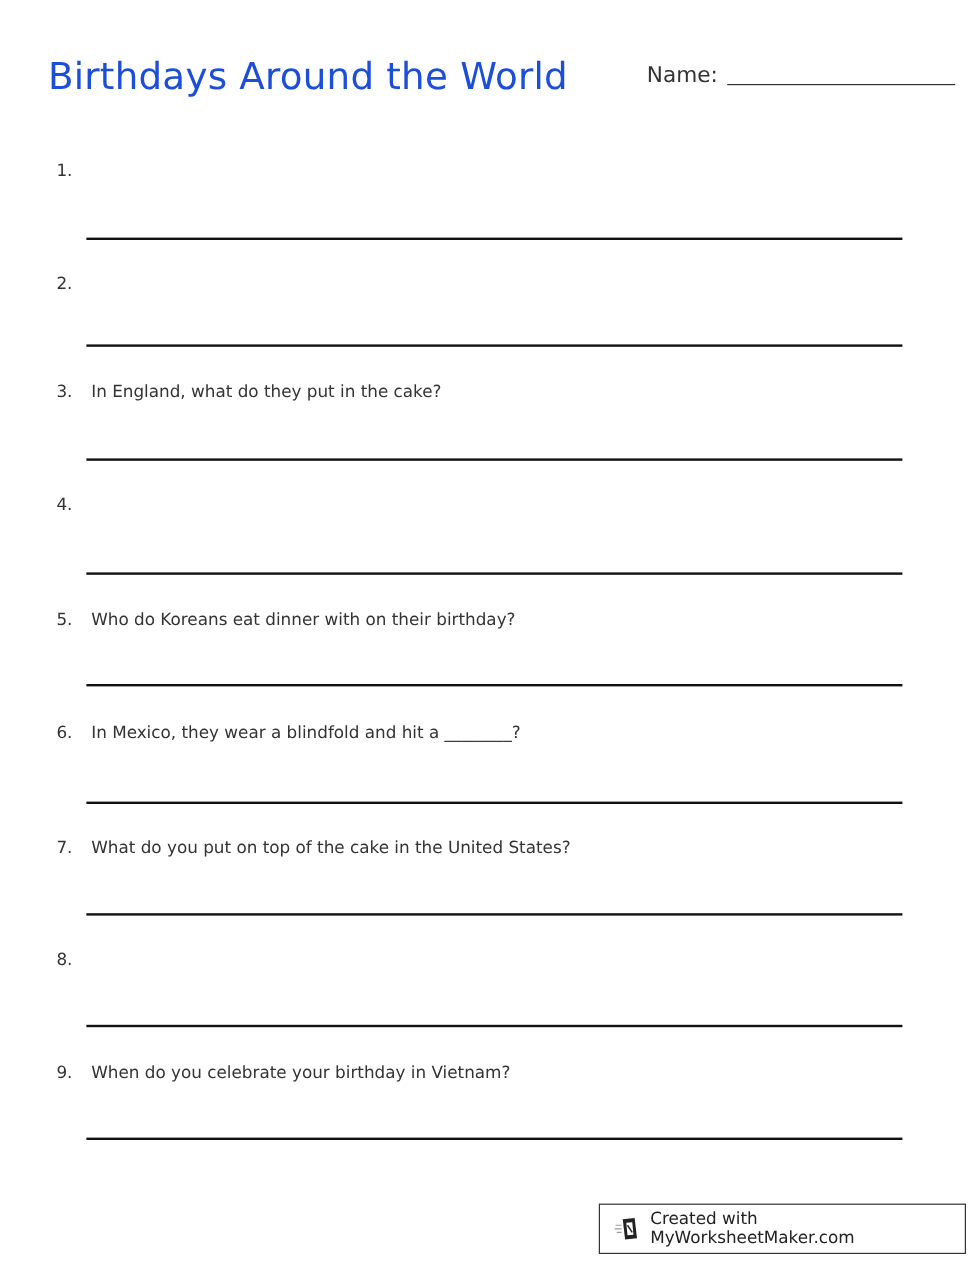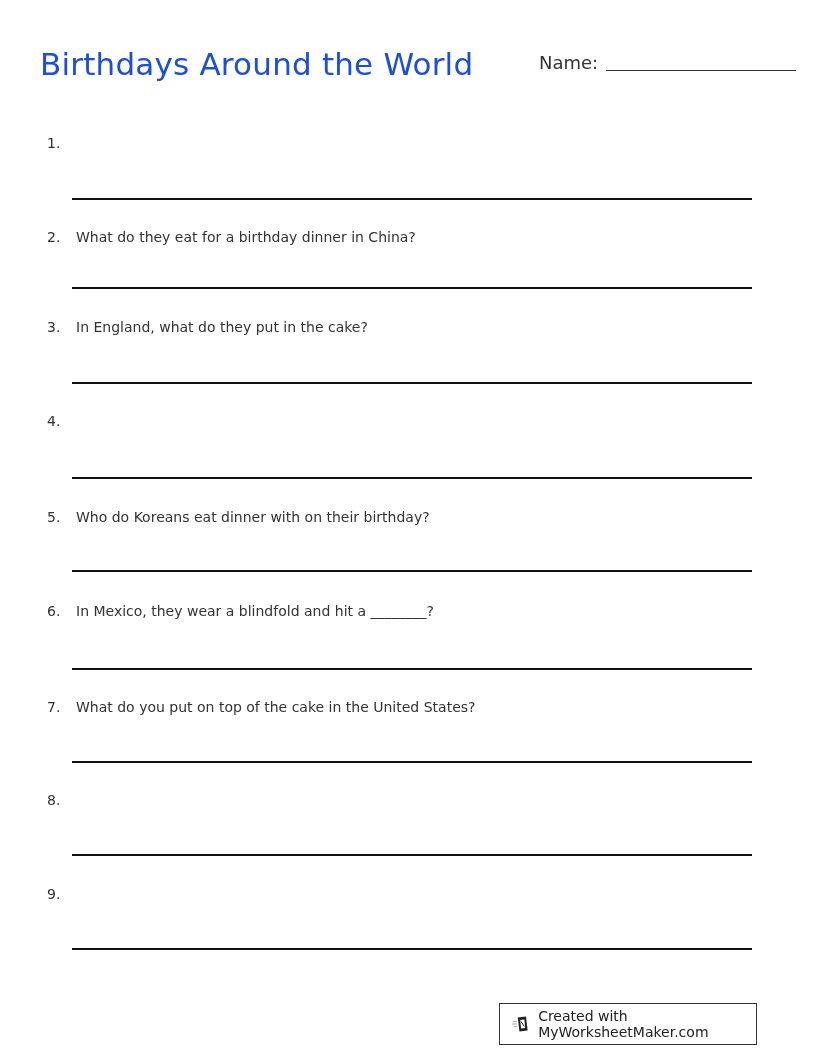--- a/index.html
+++ b/index.html
@@ -14,21 +14,21 @@
     }
     .name-wrap { position: absolute; left: 539px; top: 52px; display: flex; align-items: flex-end; }
     .name-label { font-size: 18px; color: #333333; }
     .name-line { width: 190px; height: 0; border-bottom: 1px solid #333333; margin-left: 8px; margin-bottom: 2px; }
     .q { position: absolute; left: 47px; width: 720px; }
     .q-row { display: flex; font-size: 14px; color: #333333; }
     .q-num { width: 29px; }
     .q-text { }
     .answer-line { position: absolute; left: 72px; width: 680px; height: 2px; background: #111111; }
     .footer {
-      position: absolute; left: 499px; top: 1003px; width: 258px; height: 42px;
+      position: absolute; left: 499px; top: 1003px; width: 306px; height: 42px;
       border: 1px solid #333333; box-sizing: border-box;
       display: flex; align-items: center; padding-left: 12px;
     }
     .footer-icon { width: 22px; height: 22px; margin-right: 8px; }
     .footer-text { font-size: 14px; color: #222222; }
   </style>
 </head>
 <body>
 
 <h1 class="title">Birthdays Around the World</h1>
@@ -41,21 +41,20 @@
 <div class="q" style="top:135px">
   <div class="q-row">
       <span class="q-num">1.</span>
     </div>
 </div>
 <div class="answer-line" style="top:198px"></div>
 
 <div class="q" style="top:229px">
   <div class="q-row">
       <span class="q-num">2.</span>
-      <span class="q-text">What do they eat for a birthday dinner in China?</span>
     </div>
 </div>
 <div class="answer-line" style="top:287px"></div>
 
 <div class="q" style="top:319px">
   <div class="q-row">
       <span class="q-num">3.</span>
       <span class="q-text">In England, what do they put in the cake?</span>
     </div>
 </div>
@@ -95,20 +94,21 @@
 <div class="q" style="top:792px">
   <div class="q-row">
       <span class="q-num">8.</span>
     </div>
 </div>
 <div class="answer-line" style="top:854px"></div>
 
 <div class="q" style="top:886px">
   <div class="q-row">
       <span class="q-num">9.</span>
+      <span class="q-text">When do you celebrate your birthday in Vietnam?</span>
     </div>
 </div>
 <div class="answer-line" style="top:948px"></div>
 
 <div class="footer">
   <svg class="footer-icon" viewBox="0 0 22 22">
     <line x1="1" y1="8" x2="6" y2="8" stroke="#999" stroke-width="1"></line>
     <line x1="0" y1="11" x2="6" y2="11" stroke="#999" stroke-width="1"></line>
     <line x1="2" y1="14" x2="6" y2="14" stroke="#999" stroke-width="1"></line>
     <path d="M7 3 L17 2 L19 19 L9 20 Z" fill="#222"></path>

